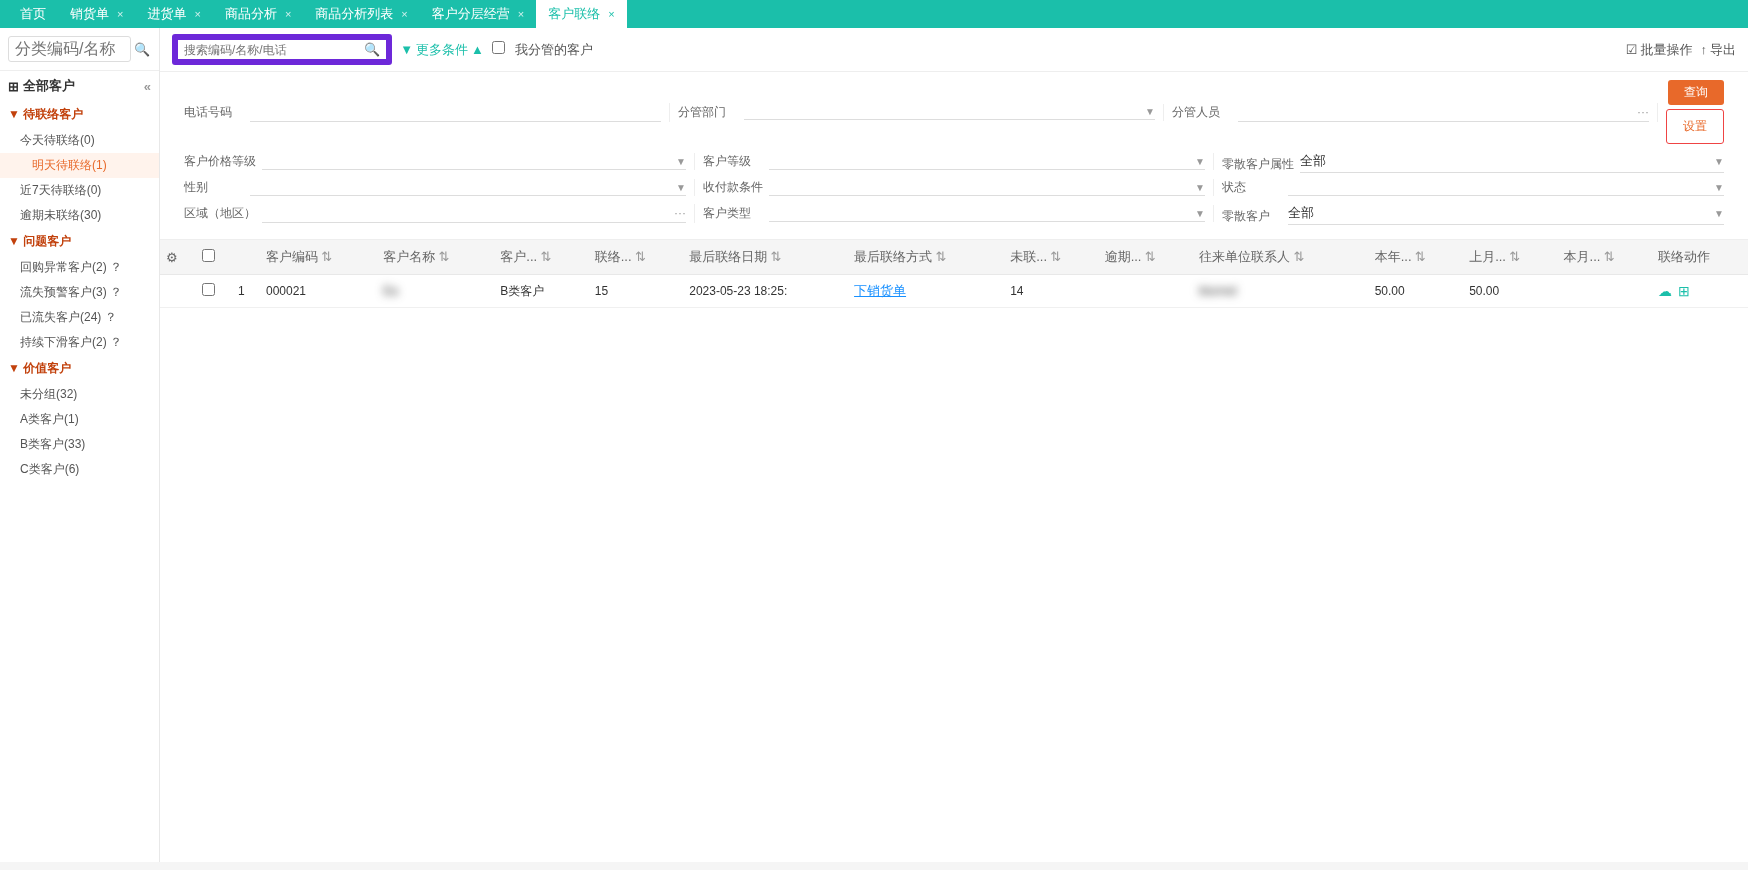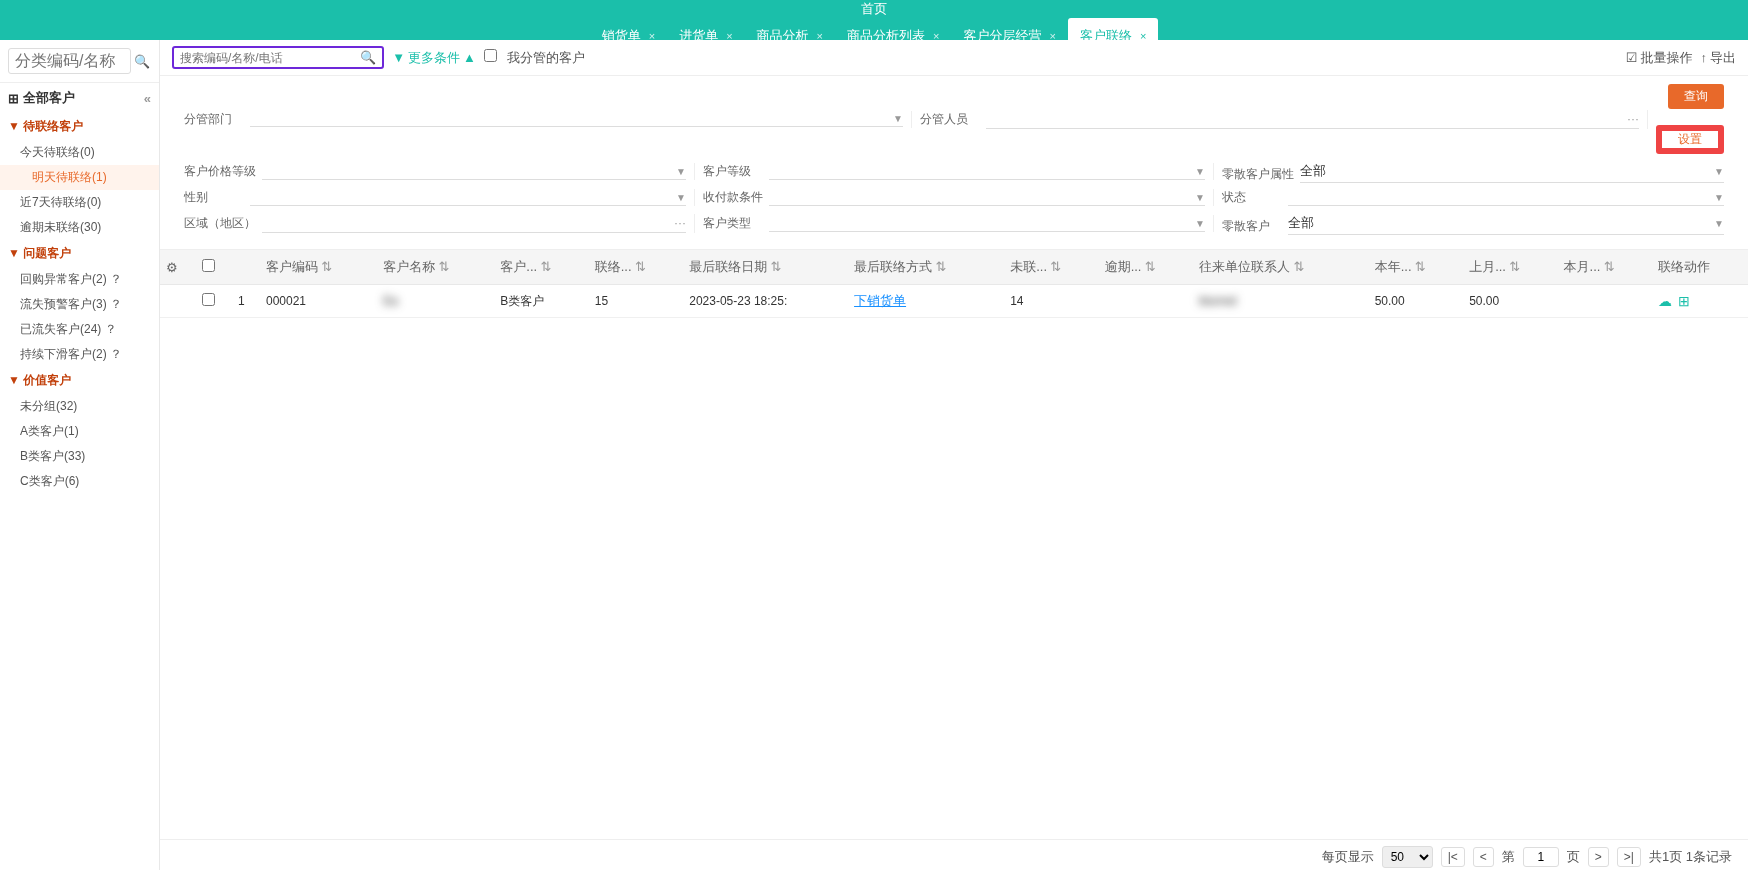--- a/index.html
+++ b/index.html
@@ -1,19 +1,19 @@
 <!DOCTYPE html>
 <html><head>
   <meta charset="utf-8">
   <style>
     * { box-sizing: border-box; margin: 0; padding: 0; font-family: 'Microsoft YaHei', SimSun, Arial, sans-serif; font-size: 13px; }
     body { background: #f5f5f5; color: #333; }
 
     
-    .top-nav { background: #1bbfaa; display: flex; align-items: center; height: 40px; padding: 0 8px; flex-direction: column; }
+    .top-nav { background: #1bbfaa; display: flex; align-items: center; height: 28px; padding: 0 8px; }
     .top-nav .nav-item { color: #fff; padding: 0 12px; cursor: pointer; height: 36px; line-height: 36px; display: flex; align-items: flex-end; gap: 4px; font-size: 13px; }
     .top-nav .nav-item.active { background: #fff; color: #1bbfaa; border-radius: 3px 3px 0 0; }
     .top-nav .nav-item .close-x { font-size: 11px; color: rgba(255,255,255,0.8); margin-left: 4px; }
     .top-nav .nav-item.active .close-x { color: #1bbfaa; }
     .top-nav .home-btn { color: #fff; font-size: 13px; padding: 0 12px; cursor: pointer; }
 
     
     .layout { display: flex; height: calc(100vh - 36px); }
 
     
@@ -25,41 +25,41 @@
     .sidebar-collapse-btn { margin-left: auto; cursor: pointer; color: #999; }
     .sidebar-group-header { padding: 5px 8px; font-size: 12px; color: #c2410c; font-weight: bold; display: flex; align-items: center; gap: 4px; }
     .sidebar-sub-item { padding: 4px 8px 4px 20px; cursor: pointer; color: #555; font-size: 12px; }
     .sidebar-sub-item.active { background: #fff3ec; color: #e8692a; padding-left: 32px; }
 
     
     .main-content { flex: 1; display: flex; flex-direction: column; overflow: hidden; background: #fff; }
 
     
     .toolbar { display: flex; align-items: center; padding: 6px 12px; background: #fff; border-bottom: 1px solid #eee; gap: 8px; flex-wrap: wrap; }
-    .toolbar-search { display: flex; align-items: center; border: 2px solid #6d28d9; border-radius: 3px; padding: 2px 6px; }
+    .toolbar-search { display: flex; align-items: center; border: 6px solid #6d28d9; border-radius: 3px; padding: 2px 6px; }
     .toolbar-search input { border: none; outline: none; font-size: 12px; width: 180px; }
     .toolbar-search .icon { color: #1bbfaa; cursor: pointer; }
     .filter-btn { display: flex; align-items: center; gap: 3px; color: #1bbfaa; cursor: pointer; font-size: 12px; border: none; background: none; }
     .checkbox-label { display: flex; align-items: flex-start; gap: 10px; font-size: 12px; color: #555; cursor: pointer; }
     .toolbar-right { margin-left: auto; display: flex; align-items: center; gap: 8px; }
     .batch-btn { display: flex; align-items: center; gap: 3px; font-size: 12px; color: #555; cursor: pointer; }
     .export-btn { display: flex; align-items: center; gap: 3px; font-size: 12px; color: #555; cursor: pointer; }
 
     
     .filter-panel { background: #fff; border-bottom: 1px solid #eee; padding: 8px 16px; }
     .filter-row { display: flex; align-items: center; margin-bottom: 6px; gap: 0; }
     .filter-cell { flex: 1; display: flex; align-items: center; gap: 6px; padding: 0 8px; border-right: 1px solid #eee; }
     .filter-cell:last-child { border-right: none; align-items: flex-end; }
     .filter-label { color: #666; font-size: 12px; white-space: nowrap; min-width: 60px; }
     .filter-input { flex: 1; border: none; border-bottom: 1px solid #ddd; outline: none; font-size: 12px; padding: 2px 0; }
     .filter-select { flex: 1; display: flex; align-items: center; justify-content: space-between; border: none; border-bottom: 1px solid #ddd; cursor: pointer; font-size: 12px; padding: 2px 0; }
     .filter-select .arrow { color: #999; font-size: 10px; }
     .filter-more { display: flex; align-items: center; gap: 3px; color: #999; font-size: 12px; cursor: pointer; border: none; background: none; }
     .query-btn { background: #e8692a; color: #fff; border: none; border-radius: 3px; padding: 4px 16px; cursor: pointer; font-size: 12px; }
-    .set-btn { background: #fff; color: #e8692a; border: 6px solid #ef4444; border-radius: 3px; padding: 0 16px; cursor: pointer; font-size: 12px; margin-top: 16px; }
+    .set-btn { background: #fff; color: #e8692a; border: 1px solid #ef4444; border-radius: 3px; padding: 8px 16px; cursor: pointer; font-size: 12px; margin-top: 4px; }
     .filter-actions { display: flex; flex-direction: column; align-items: flex-end; padding: 0 8px; }
 
     
     .table-area { flex: 1; overflow: auto; background: #fff; }
     table { width: 100%; border-collapse: collapse; min-width: 1200px; }
     thead tr { background: #f5f5f5; }
     th { padding: 8px 6px; text-align: left; font-size: 12px; color: #666; border-bottom: 1px solid #e8e8e8; white-space: nowrap; font-weight: normal; }
     td { padding: 7px 6px; font-size: 12px; color: #333; border-bottom: 1px solid #f0f0f0; white-space: nowrap; }
     .settings-icon, .sort-icon { color: #999; cursor: pointer; }
     .link-text { color: #1890ff; cursor: pointer; text-decoration: underline; }
@@ -145,20 +145,24 @@
         <div class="export-btn">
           <span>↑</span>
           <span>导出</span>
         </div>
       </div>
     </div>
 
     <div class="filter-panel">
 
       <div class="filter-row">
+        <div class="filter-cell">
+          <span class="filter-label">电话号码</span>
+          <input class="filter-input" style="">
+        </div>
         <div class="filter-cell">
           <span class="filter-label">分管部门</span>
           <div class="filter-select">
             <span></span>
             <span class="arrow">▼</span>
           </div>
         </div>
         <div class="filter-cell">
           <span class="filter-label">分管人员</span>
           <div class="filter-select">
@@ -330,30 +334,15 @@
       <div class="action-icons">
         <span class="action-icon">☁</span>
         <span class="action-icon">⊞</span>
       </div>
     </td>
   </tr>
           </tbody>
       </table>
     </div>
 
-    <div class="table-footer">
-      <span>每页显示</span>
-      <select class="page-size-select">
-        <option>50</option>
-        <option>100</option>
-      </select>
-      <button class="page-btn">|&lt;</button>
-      <button class="page-btn">&lt;</button>
-      <span>第</span>
-      <input class="page-input" type="text" value="1" style="">
-      <span>页</span>
-      <button class="page-btn">&gt;</button>
-      <button class="page-btn">&gt;|</button>
-      <span>共1页 1条记录</span>
-    </div>
 
   </div>
 </div>
 
 </body></html>

